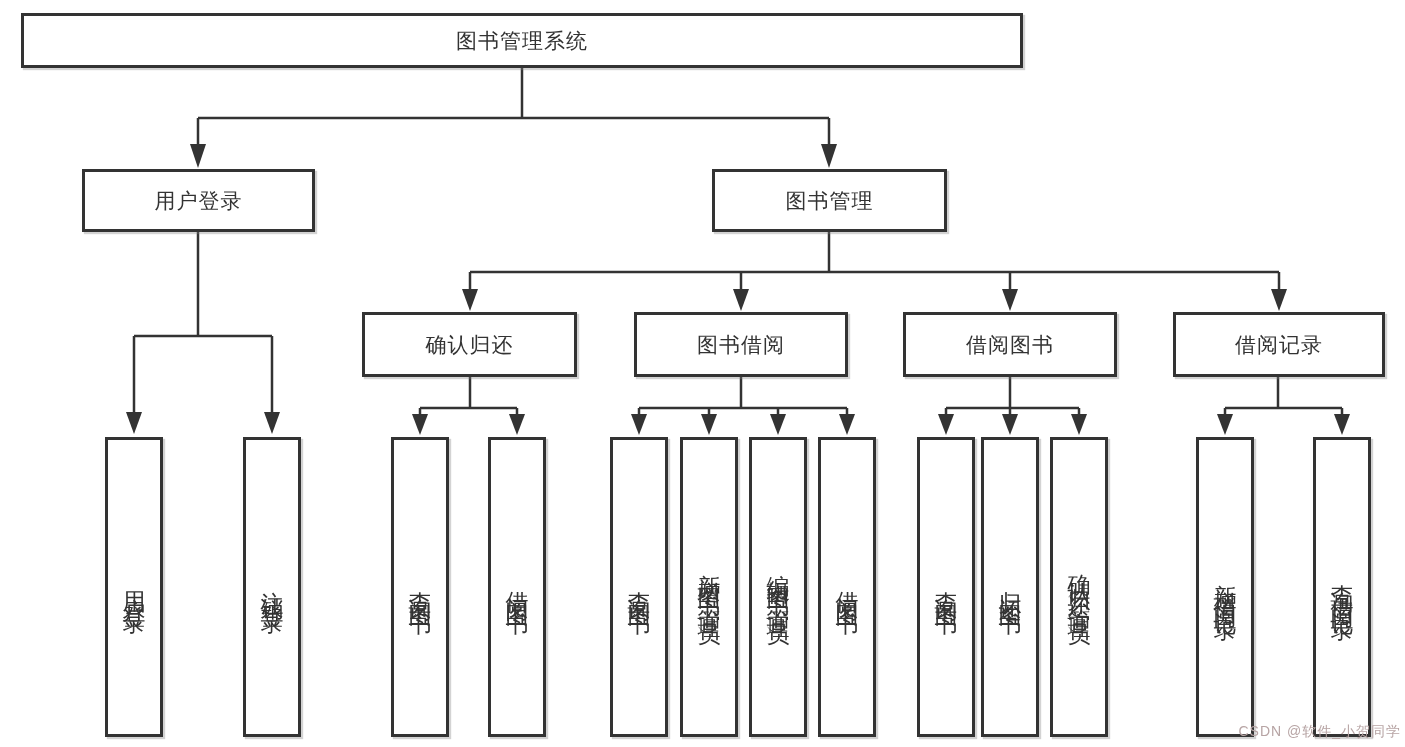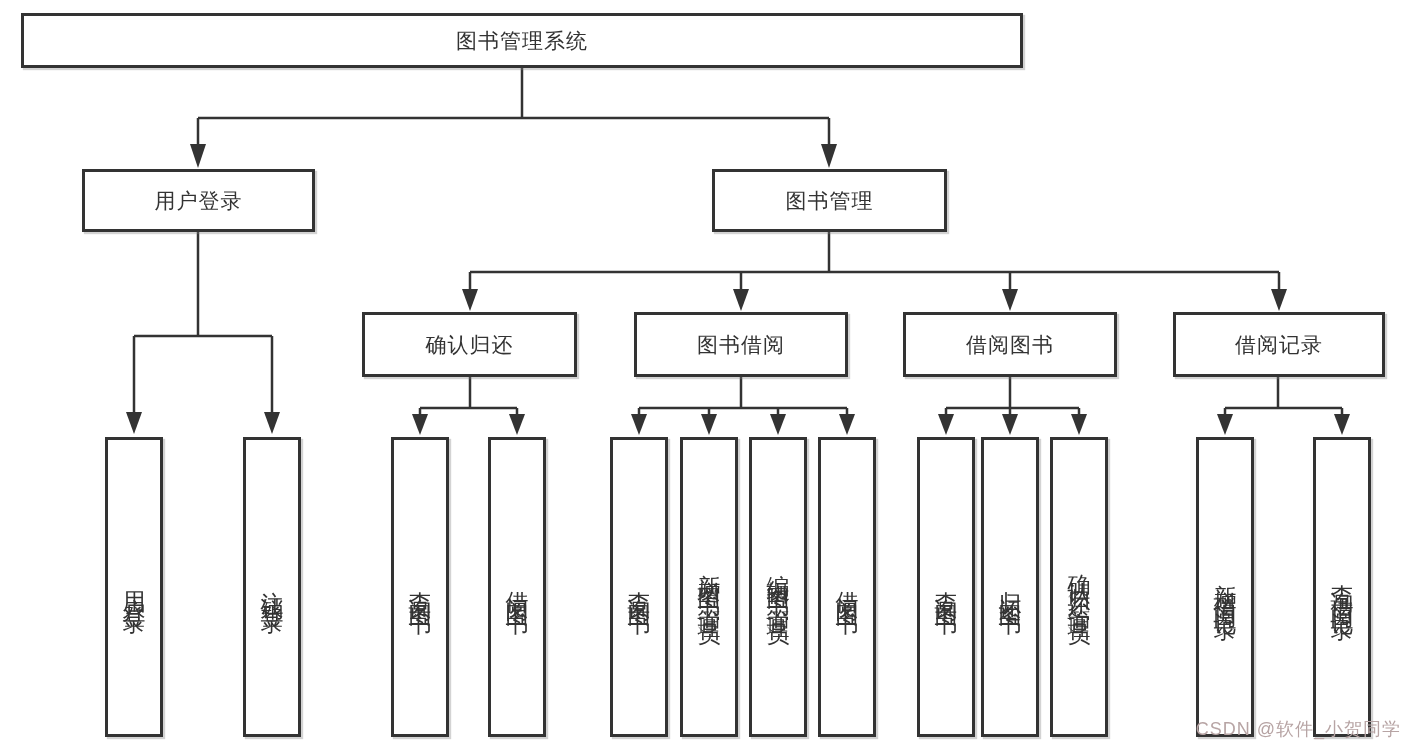--- a/index.html
+++ b/index.html
@@ -34,21 +34,21 @@
     font-size:23px;
     letter-spacing:7px;
     white-space:nowrap;
     line-height:1;
   }
   .watermark{
     position:absolute;
     right:4px;
     bottom:6px;
     z-index:3;
-    font-size:18px;
+    font-size:14px;
     color:#b7a4a4;
     letter-spacing:1px;
     white-space:nowrap;
   }
 </style>
 </head>
 <body>
 
 <div class="canvas">
 

